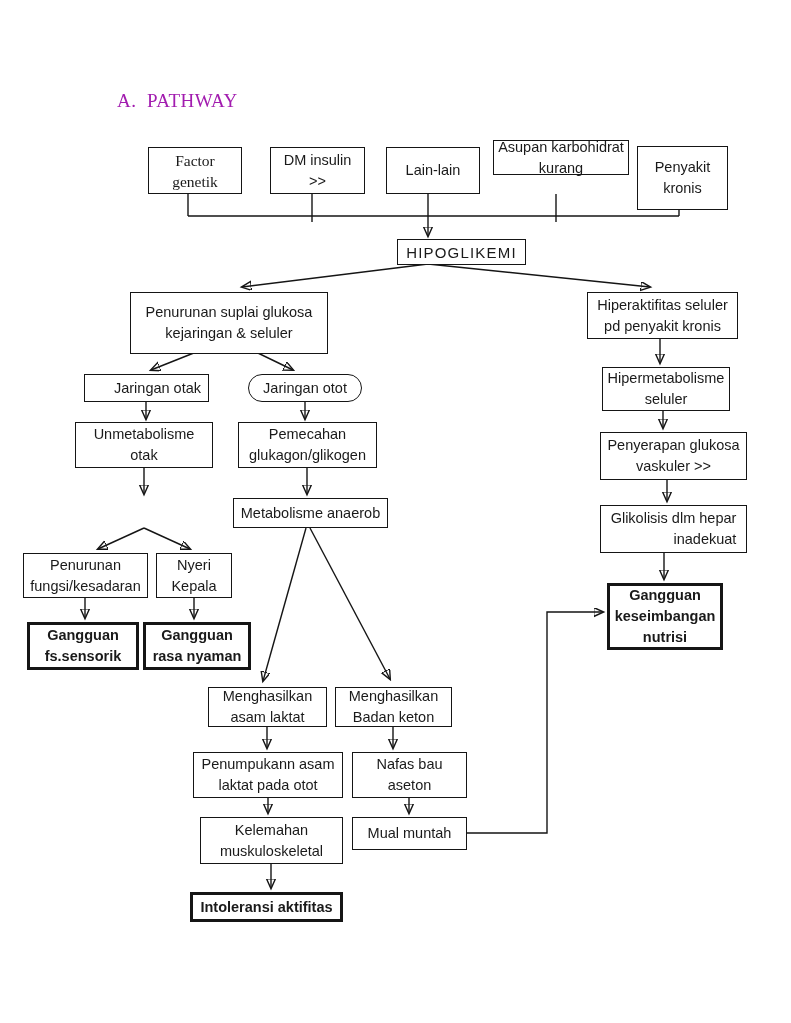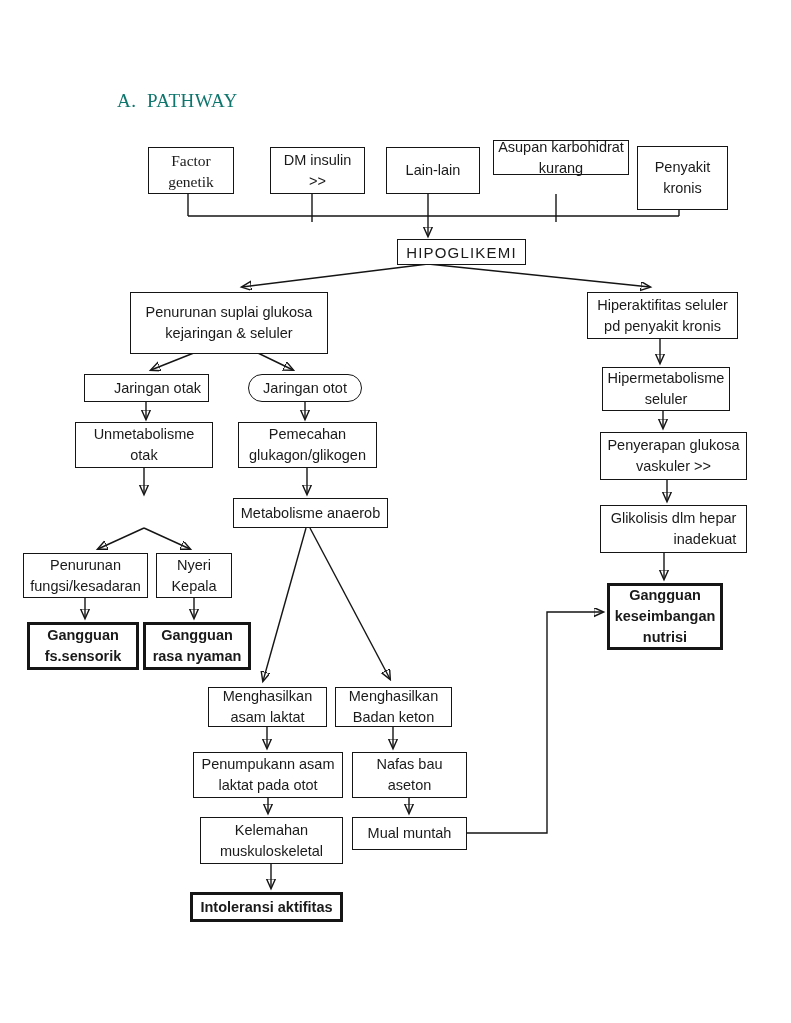--- a/index.html
+++ b/index.html
@@ -10,21 +10,21 @@
     margin:0 auto;
     font-family:"Liberation Sans", sans-serif;
     color:#1a1a1a;
     overflow:hidden;
   }
   .title{
     position:absolute;
     left:117px;top:90px;
     font-family:"Liberation Serif", serif;
     font-size:19px;
-    color:#0f766e;
+    color:#a21caf;
     white-space:pre;
     letter-spacing:0.5px;
   }
   .node{
     position:absolute;
     box-sizing:border-box;
     border:1.4px solid #151515;
     background:#ffffff;
     display:flex;
     align-items:center;
@@ -106,21 +106,21 @@
 
       <path d="M660,339 V363" marker-end="url(#ah)"></path>
       <path d="M663,411 V428" marker-end="url(#ah)"></path>
       <path d="M667,480 V501" marker-end="url(#ah)"></path>
       <path d="M664,553 V579" marker-end="url(#ah)"></path>
 
       <path d="M467,833 H547 V612 H603" marker-end="url(#ah)"></path>
     </g>
   </svg>
 
-  <div class="node serif" style="left:148px;top:147px;width:86px;height:47px;">Factor
+  <div class="node serif" style="left:148px;top:147px;width:94px;height:47px;">Factor
 genetik</div>
   <div class="node" style="left:270px;top:147px;width:95px;height:47px;">DM insulin
 &gt;&gt;</div>
   <div class="node" style="left:386px;top:147px;width:94px;height:47px;">Lain-lain</div>
   <div class="node" style="left:493px;top:140px;width:136px;height:35px;">Asupan karbohidrat
 kurang</div>
   <div class="node" style="left:637px;top:146px;width:91px;height:64px;">Penyakit
 kronis</div>
 
   <div class="node spaced" style="left:361px;top:239px;width:129px;height:26px;">HIPOGLIKEMI</div>

